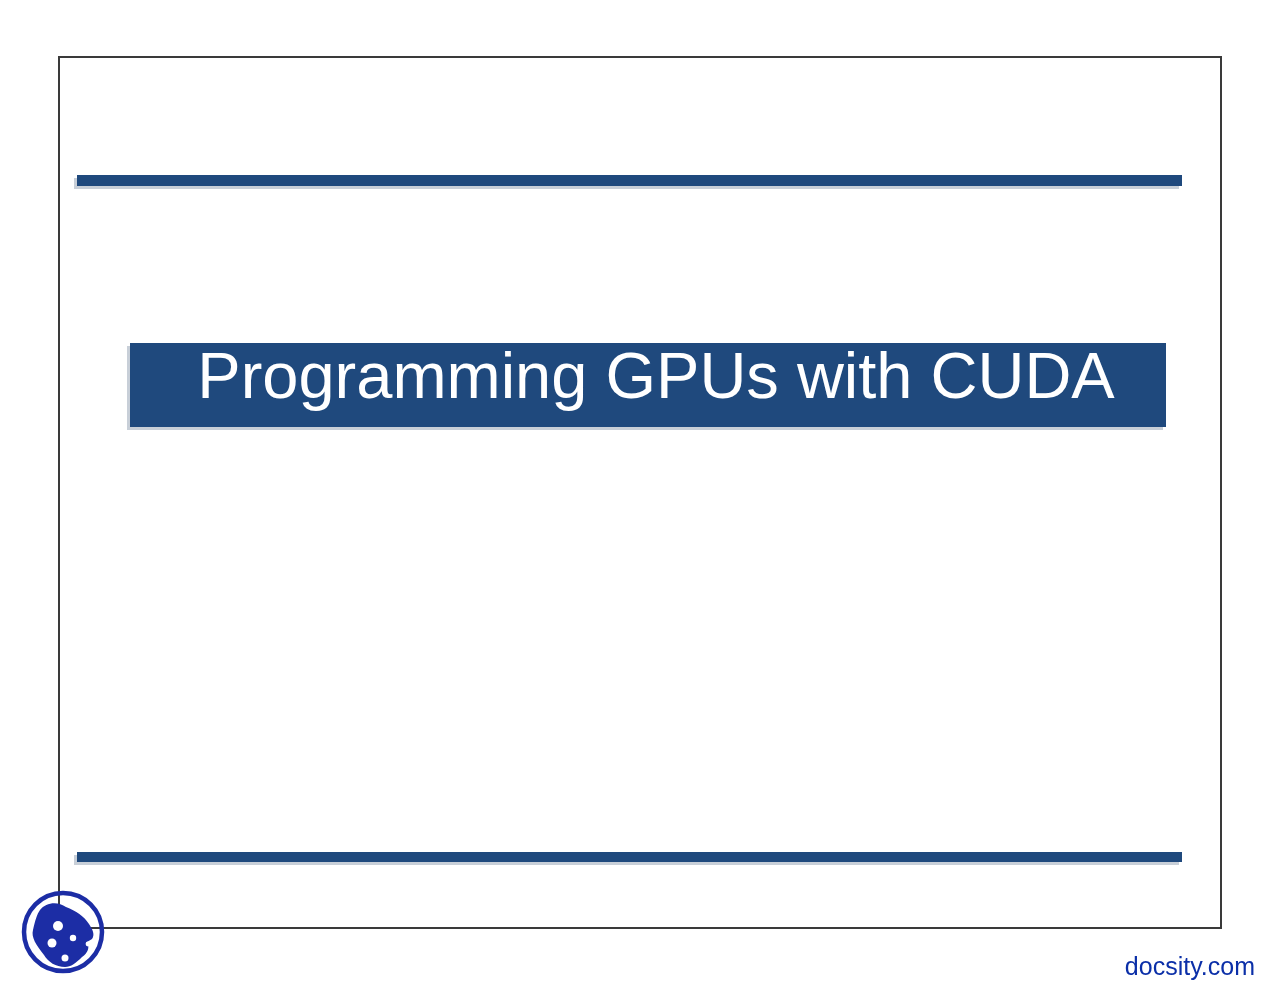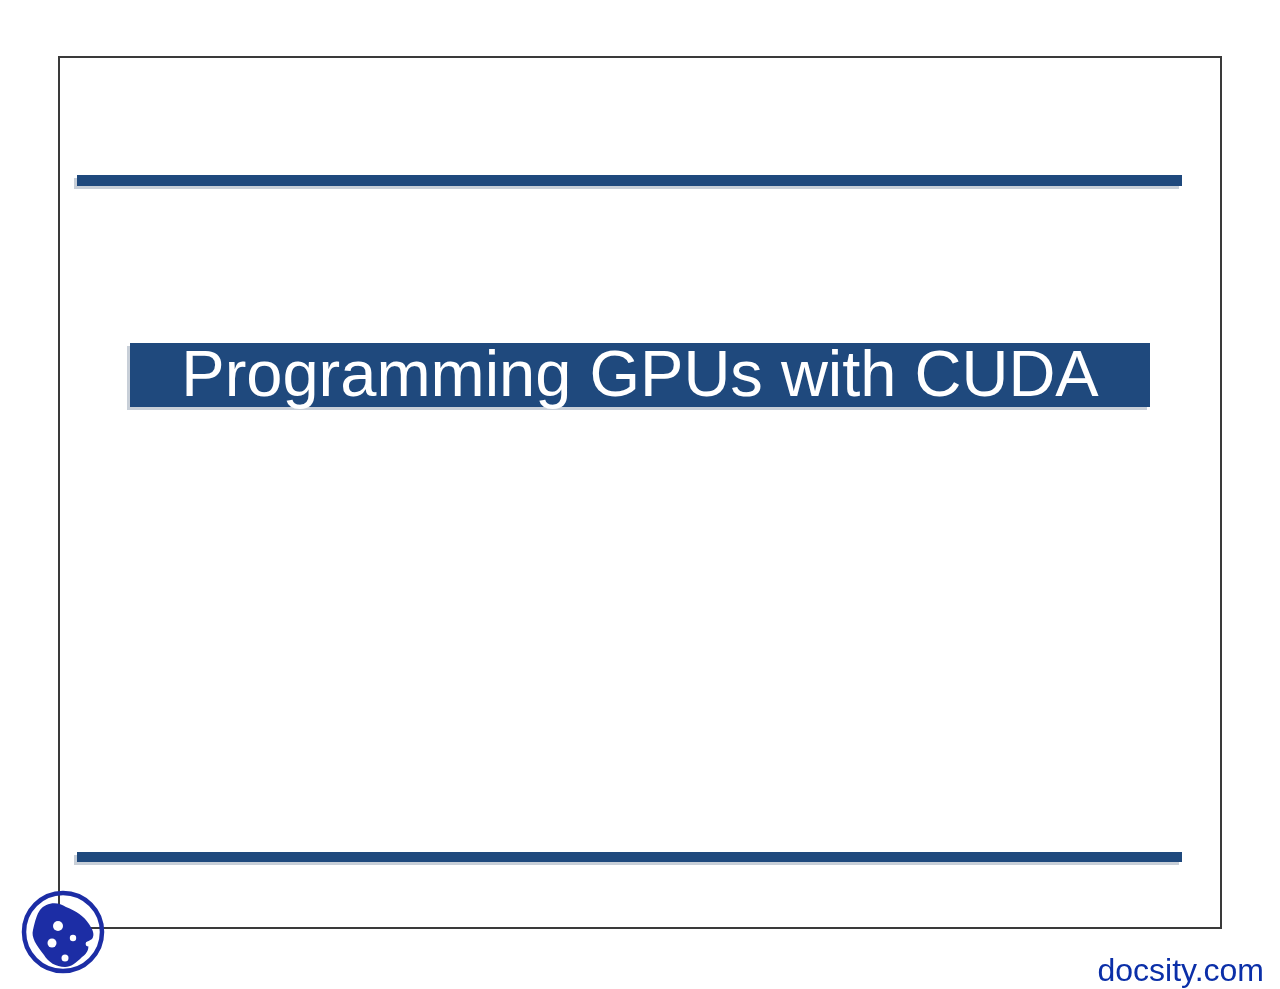--- a/index.html
+++ b/index.html
@@ -32,49 +32,50 @@
     background: var(--accent-bar, #1F497D);
     box-shadow: -3px 3px 0 var(--shadow-silver, #c8cfd8);
   }
   .rule-bar.top { top: 175px; height: 11px; }
   .rule-bar.bottom { top: 852px; height: 10px; }
   .title-box {
     position: absolute;
     left: 130px;
     top: 343px;
     width: 1020px;
-    height: 64px;
+    height: 84px;
     background: var(--title-box-bg, #1F497D);
     box-shadow: -3px 3px 0 var(--shadow-silver, #c8cfd8);
     display: flex;
-    align-items: center;
+    align-items: flex-start;
     justify-content: center;
+    padding-left: 16px;
   }
   .title-box .title-text {
     color: var(--title-text, #ffffff);
     font-size: 65px;
     font-weight: 400;
     letter-spacing: 0px;
     white-space: nowrap;
     line-height: 1;
     padding-bottom: 4px;
   }
   .logo {
     position: absolute;
     left: 18px;
     top: 887px;
     width: 90px;
     height: 90px;
   }
   .watermark {
     position: absolute;
     top: 951px;
-    right: 16px;
+    right: 25px;
     color: var(--watermark-blue, #0b2fa8);
-    font-size: 32px;
+    font-size: 25px;
     line-height: 1.2;
     white-space: nowrap;
   }
 </style>
 </head>
 <body>
 
 <div class="page">
 
   <div class="slide-frame"></div>

